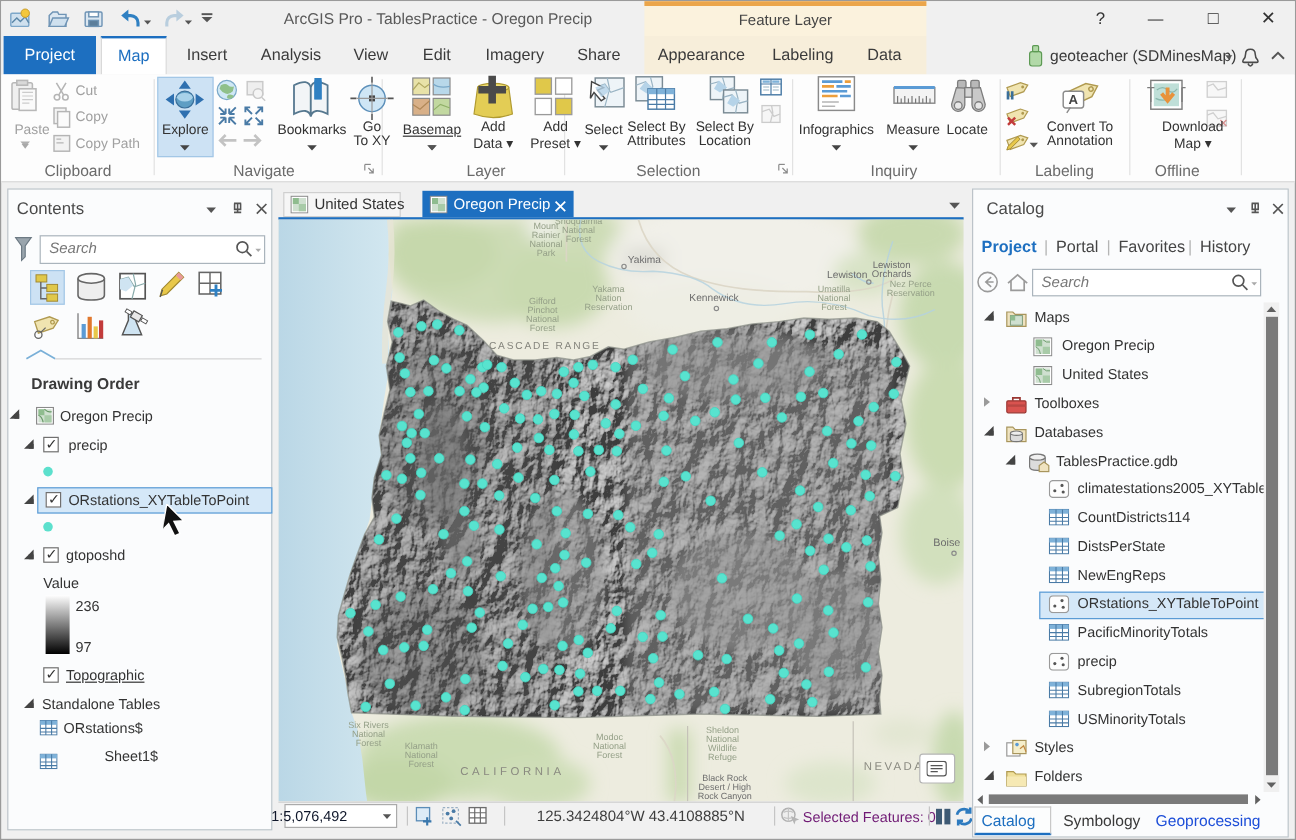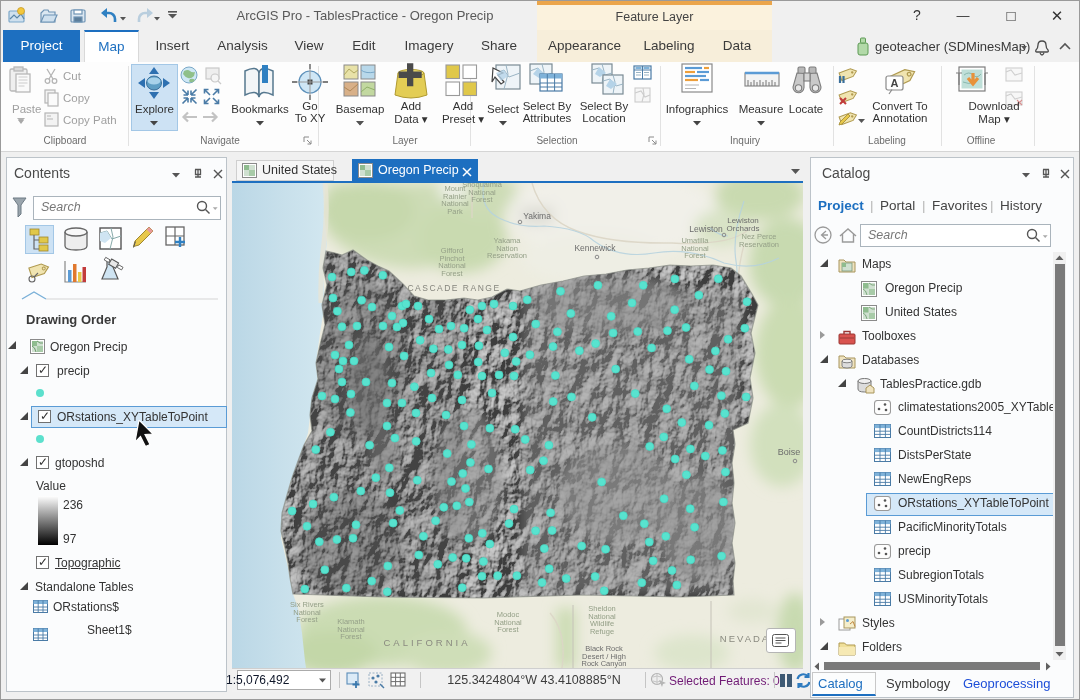--- a/index.html
+++ b/index.html
@@ -12,21 +12,21 @@
 .ctx-block { position:absolute; left:537px; top:1px; width:235px; height:61px; background:#fbf2dd; }
 .ctx-stripe { position:absolute; left:537px; top:1px; width:235px; height:4px; background:#eba54a; }
 .ctx-label { position:absolute; left:537px; top:10px; width:235px; text-align:center; font-size:12.5px; color:#444; }
 .winbtn { position:absolute; top:3px; width:34px; height:25px; text-align:center; font-size:13px; color:#333; line-height:25px; }
 .tabrow { position:absolute; left:1px; top:30px; width:1078px; height:32px; background:#f0f0f0; }
 .tab { position:absolute; top:30px; height:32px; line-height:32px; text-align:center; font-size:13.5px; color:#3b3b3b; }
 .tab-project { background:#1d6fc0; color:#fff; }
 .tab-map { background:#ffffff; color:#1d6fc0; border-top:2px solid #1d6fc0; border-left:1px solid #d9d9d9; border-right:1px solid #d9d9d9; line-height:29px; }
 .ribbon { position:absolute; left:1px; top:62px; width:1078px; height:90px; background:#fdfdfd; border-bottom:1px solid #d5d5d5; }
 .gsep { position:absolute; top:66px; height:80px; width:1px; background:#e2e2e2; }
-.glabel { position:absolute; top:135px; font-size:10px; color:#6b6b6b; text-align:center; }
+.glabel { position:absolute; top:135px; font-size:13px; color:#6b6b6b; text-align:center; }
 .btext { position:absolute; font-size:11.5px; color:#333; text-align:center; white-space:nowrap; }
 .gtext { position:absolute; font-size:11.5px; color:#a0a0a0; white-space:nowrap; }
 .dar { width:0; height:0; border-left:3.5px solid transparent; border-right:3.5px solid transparent; border-top:4px solid #555; position:absolute; }
 .dar-g { border-top-color:#a8a8a8; }
 .panel { position:absolute; background:#fbfcfd; border:1px solid #bcc3c9; }
 .ptitle { font-size:14px; color:#4a4a4a; }
 .treetxt { font-size:12px; color:#333; white-space:nowrap; }
 .searchbox { position:absolute; background:#fff; border:1px solid #aab4bc; }
 .searchtxt { font-style:italic; font-size:12.5px; color:#777; }
 .exp { width:0; height:0; position:absolute; }
@@ -357,21 +357,21 @@
 </svg>
 
 <div class="gtext" style="left:12px;top:103px;">Paste</div>
 <div class="dar dar-g" style="left:18px;top:120px;"></div>
 <div class="gtext" style="left:63px;top:70px;">Cut</div>
 <div class="gtext" style="left:63px;top:92px;">Copy</div>
 <div class="gtext" style="left:63px;top:114px;">Copy Path</div>
 <div class="btext" style="left:131px;top:103px;width:47px;">Explore</div>
 <div class="btext" style="left:226px;top:103px;width:68px;">Bookmarks</div>
 <div class="btext" style="left:286px;top:100px;width:48px;">Go<br>To XY</div>
-<div class="btext" style="left:332px;top:103px;width:56px;">Basemap</div>
+<div class="btext" style="left:332px;top:103px;width:56px;text-decoration:underline;">Basemap</div>
 <div class="dar" style="left:357px;top:121px;"></div>
 <div class="btext" style="left:387px;top:100px;width:48px;">Add<br>Data&nbsp;▾</div>
 <div class="btext" style="left:436px;top:100px;width:54px;">Add<br>Preset&nbsp;▾</div>
 <div class="btext" style="left:480px;top:103px;width:46px;">Select</div>
 <div class="btext" style="left:516px;top:100px;width:62px;">Select By<br>Attributes</div>
 <div class="btext" style="left:573px;top:100px;width:62px;">Select By<br>Location</div>
 <div class="btext" style="left:661px;top:103px;width:72px;">Infographics</div>
 <div class="btext" style="left:733px;top:103px;width:56px;">Measure</div>
 <div class="btext" style="left:782px;top:103px;width:48px;">Locate</div>
 <div class="btext" style="left:865px;top:100px;width:70px;">Convert To<br>Annotation</div>

